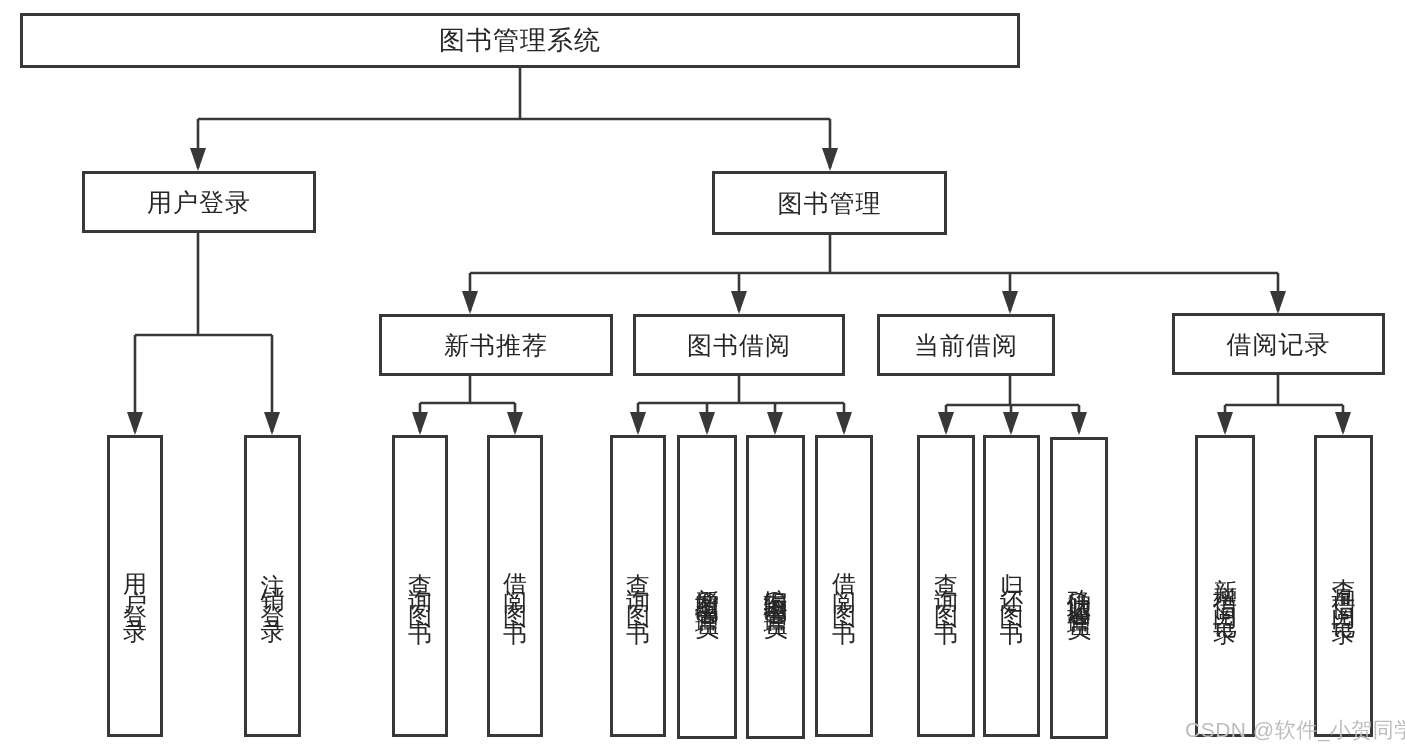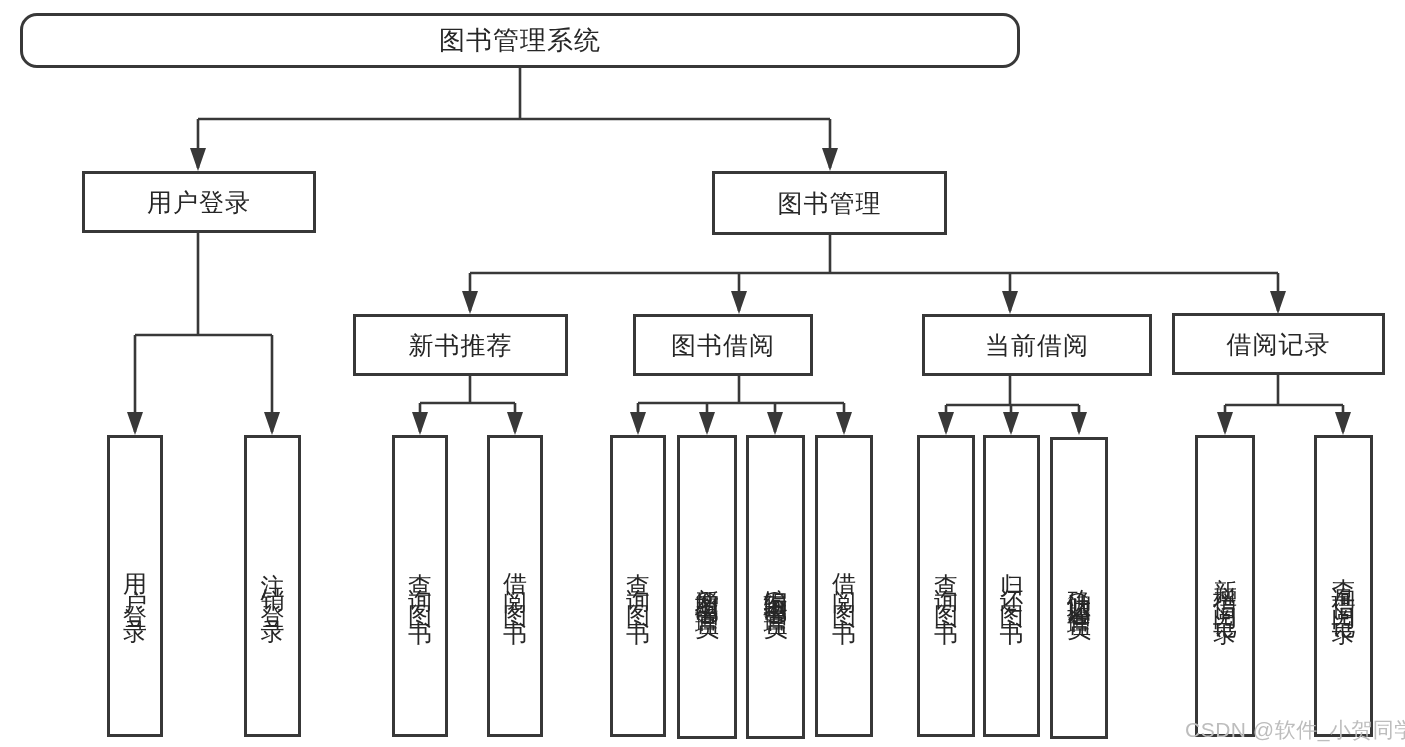--- a/index.html
+++ b/index.html
@@ -97,28 +97,28 @@
 
       <path d="M938 412 L954 412 L946 435 Z"></path>
       <path d="M1003 412 L1019 412 L1011 435 Z"></path>
       <path d="M1071 412 L1087 412 L1079 435 Z"></path>
 
       <path d="M1217 412 L1233 412 L1225 435 Z"></path>
       <path d="M1335 412 L1351 412 L1343 435 Z"></path>
     </g>
   </svg>
 
-  <div class="node root-box" style="left:20px; top:13px; width:1000px; height:55px;border-radius:17px;">图书管理系统</div>
+  <div class="node root-box" style="left:20px; top:13px; width:1000px; height:55px;">图书管理系统</div>
 
   <div class="node branch" style="left:82px; top:171px; width:234px; height:62px;">用户登录</div>
   <div class="node branch" style="left:712px; top:171px; width:235px; height:64px;">图书管理</div>
 
-  <div class="node branch" style="left:353px; top:314px; width:215px; height:62px;">新书推荐</div>
-  <div class="node branch" style="left:633px; top:314px; width:180px; height:62px;">图书借阅</div>
-  <div class="node branch" style="left:922px; top:314px; width:230px; height:62px;">当前借阅</div>
+  <div class="node branch" style="left:379px; top:314px; width:234px; height:62px;">新书推荐</div>
+  <div class="node branch" style="left:633px; top:314px; width:212px; height:62px;">图书借阅</div>
+  <div class="node branch" style="left:877px; top:314px; width:178px; height:62px;">当前借阅</div>
   <div class="node branch" style="left:1172px; top:313px; width:213px; height:62px;">借阅记录</div>
 
   <div class="node leaf" style="left:107px; top:435px; width:56px; height:302px;">
     <span class="vtext" style="letter-spacing: 16px;">用户登录</span>
   </div>
   <div class="node leaf" style="left:244px; top:435px; width:57px; height:302px;">
     <span class="vtext" style="letter-spacing: 16px;">注销登录</span>
   </div>
 
   <div class="node leaf" style="left:392px; top:435px; width:56px; height:302px;">

